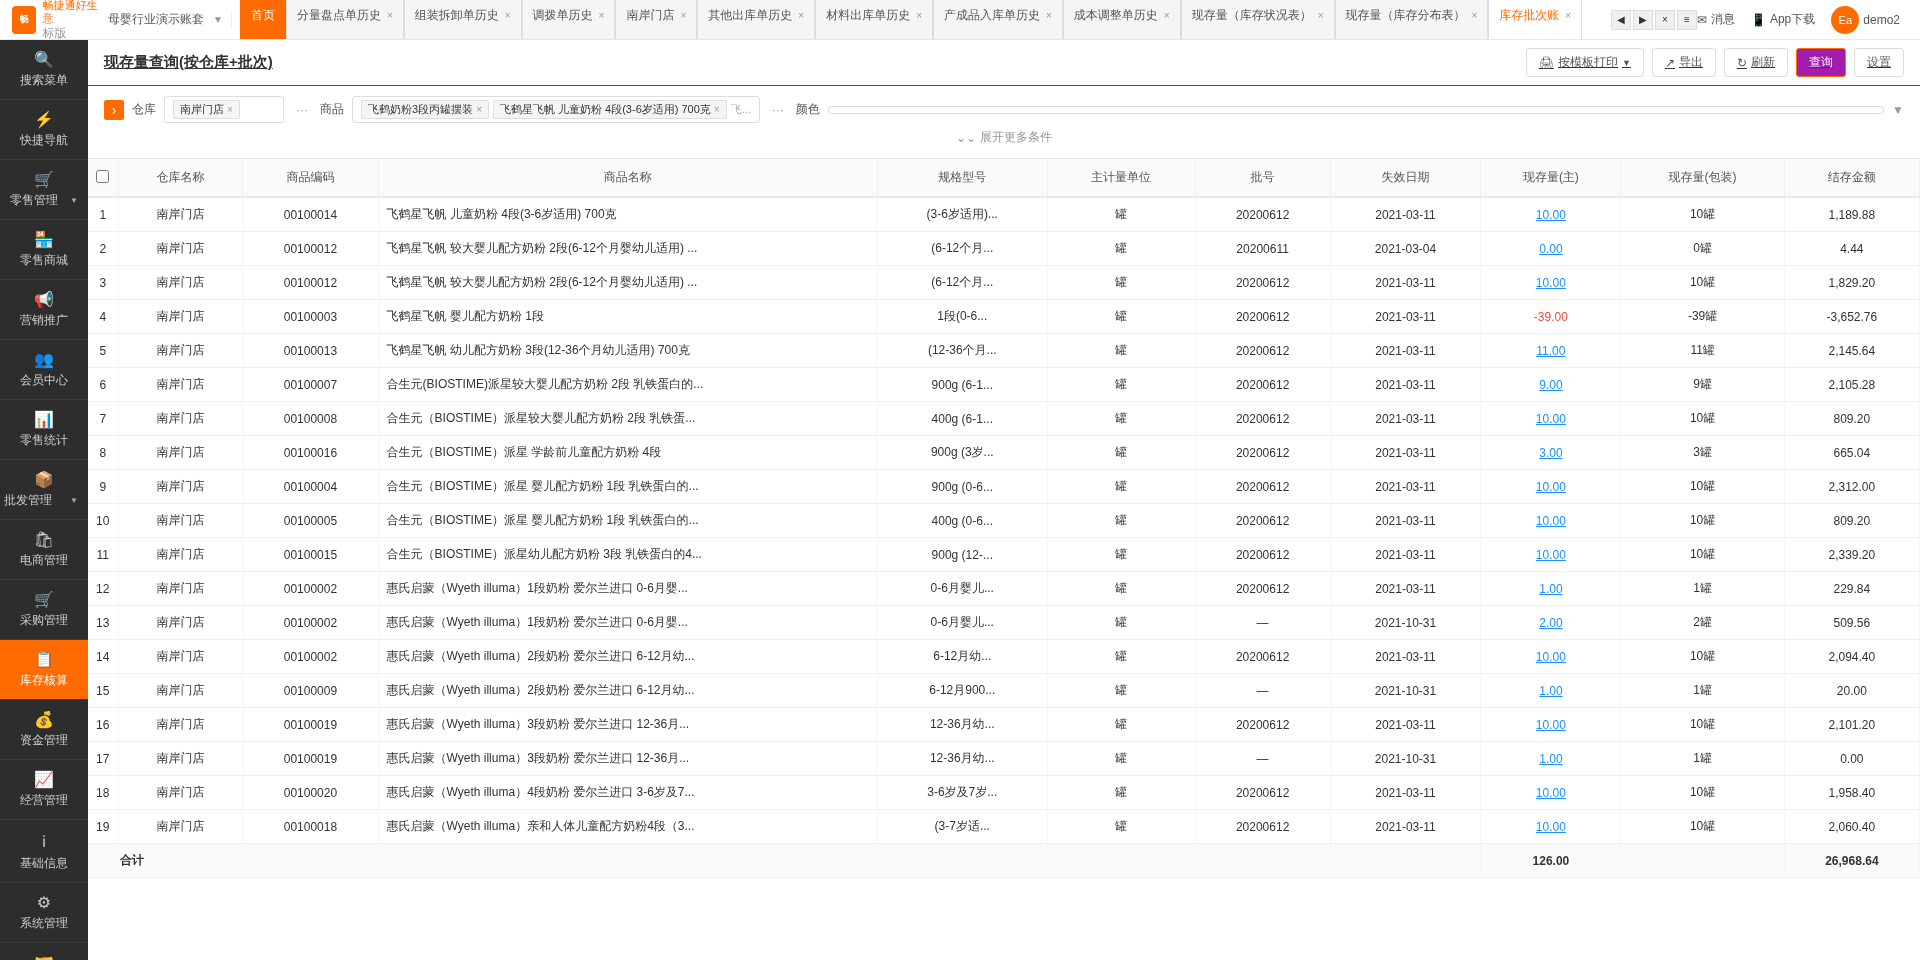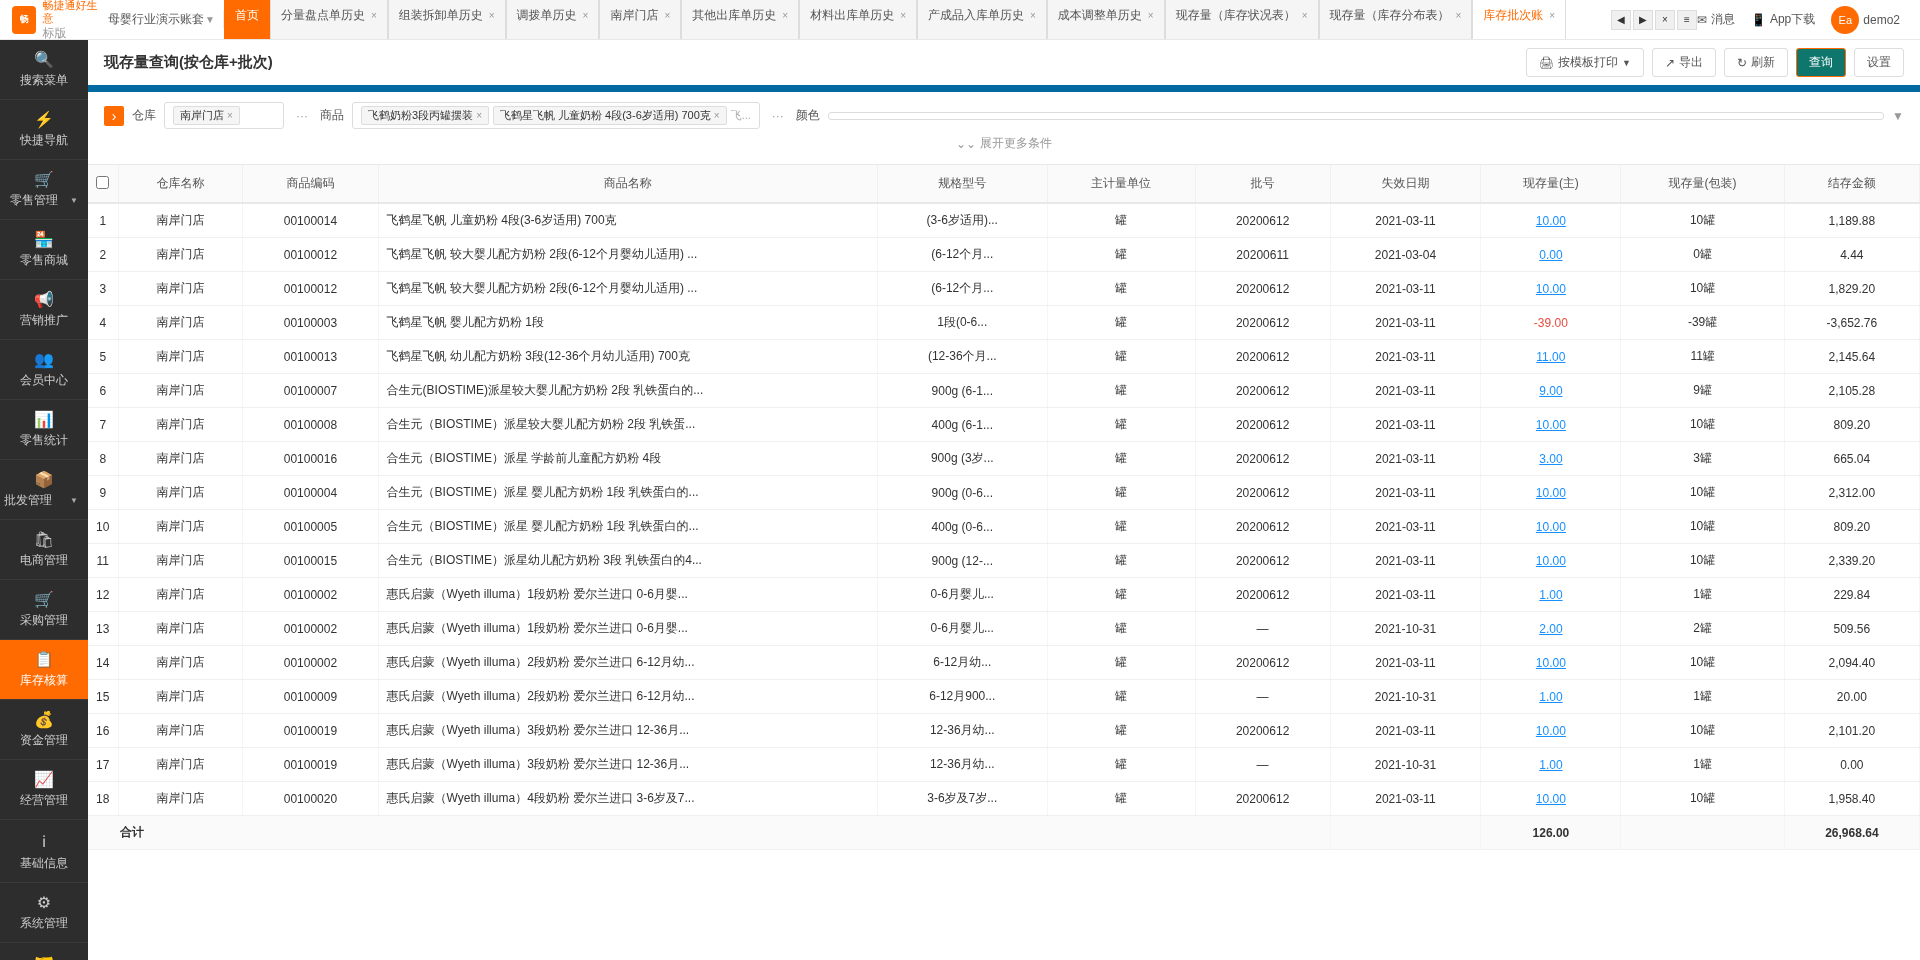--- a/index.html
+++ b/index.html
@@ -23,25 +23,25 @@
     .main-layout { display: flex; flex: 1; overflow: hidden; }
 
     
     .sidebar { width: 88px; background: #2d2d2d; display: flex; flex-direction: column; flex-shrink: 0; overflow-y: auto; }
     .sidebar-item { padding: 10px 4px; text-align: center; color: #ccc; cursor: pointer; font-size: 12px; border-bottom: 1px solid #3a3a3a; }
     .sidebar-item.active { background: #ff6b00; color: white; }
     .sidebar-item .s-icon { font-size: 16px; margin-bottom: 3px; }
 
     
     .content-area { flex: 1; display: flex; flex-direction: column; overflow: hidden; background: #f0f0f0; }
-    .page-header { background: #fff; padding: 8px 16px; display: flex; align-items: center; justify-content: space-between; border-bottom: 7px solid #0369a1; flex-shrink: 0; }
+    .page-header { background: #fff; padding: 8px 16px; display: flex; align-items: center; justify-content: space-between; border-bottom: 1px solid #0369a1; flex-shrink: 0; text-decoration: underline; }
     .page-title { font-size: 15px; font-weight: bold; color: #333; }
     .header-actions { display: flex; align-items: center; gap: 8px; }
     .btn { padding: 5px 12px; border-radius: 3px; border: 1px solid #ddd; background: #fff; cursor: pointer; font-size: 12px; display: flex; align-items: center; gap: 4px; }
-    .btn-primary { background: #0f766e; color: white; border-color: #ff6b00; }
+    .btn-primary { background: #a21caf; color: white; border-color: #ff6b00; }
     .btn-outline { color: #555; }
 
     
     .filter-area { background: #fff; padding: 10px 16px; border-bottom: 1px solid #e8e8e8; flex-shrink: 0; }
     .filter-row { display: flex; align-items: center; gap: 8px; flex-wrap: wrap; }
     .filter-label { color: #555; font-size: 12px; white-space: nowrap; }
     .filter-tag-group { display: flex; align-items: center; gap: 4px; border: 1px solid #ddd; border-radius: 3px; padding: 3px 8px; min-width: 120px; }
     .filter-tag { background: #f5f5f5; border: 1px solid #ddd; border-radius: 2px; padding: 1px 6px; font-size: 11px; display: flex; align-items: center; gap: 3px; }
     .filter-tag .tag-x { color: #999; cursor: pointer; font-size: 10px; }
     .filter-more-btn { color: #999; font-size: 12px; cursor: pointer; padding: 0 4px; }
@@ -78,21 +78,21 @@
 <div class="top-bar">
   <div class="logo-area">
     <div class="logo-icon">
       <span style="font-size:9px;">畅</span>
     </div>
     <div class="logo-text">
       <div>畅捷通好生意</div>
       <div style="font-size:12px; color:#999;">标版</div>
     </div>
   </div>
-  <div style="padding: 0 8px; border-right: 1px solid #eee; margin-right: 0; display:flex; align-items:center; gap:1px;">
+  <div style="padding: 0 8px; border-right: 1px solid #eee; margin-right: 8px; display:flex; align-items:center; gap:9px;">
     <span style="font-size:12px; color:#555;">母婴行业演示账套</span>
     <span style="color:#999; font-size:10px;">▼</span>
   </div>
   <div class="top-tab-scroll" style="flex:1; overflow:hidden; display:flex; align-items:flex-end; height:100%;">
     <div class="top-tab top-tab-home">
       <span>首页</span>
     </div>
     <div class="top-tab">
       <span>分量盘点单历史</span>
       <span class="close-x">×</span>
@@ -552,20 +552,33 @@
       <td>00100020</td>
       <td class="col-name" title="惠氏启蒙（Wyeth illuma）4段奶粉 爱尔兰进口 3-6岁及7...">惠氏启蒙（Wyeth illuma）4段奶粉 爱尔兰进口 3-6岁及7...</td>
       <td>3-6岁及7岁...</td>
       <td>罐</td>
       <td>20200612</td>
       <td>2021-03-11</td>
       <td><span class="link-num">10.00</span></td>
       <td>10罐</td>
       <td>1,958.40</td>
     </tr>
+              <tr>
+      <td class="row-index">19</td>
+      <td>南岸门店</td>
+      <td>00100018</td>
+      <td class="col-name" title="惠氏启蒙（Wyeth illuma）亲和人体儿童配方奶粉4段（3...">惠氏启蒙（Wyeth illuma）亲和人体儿童配方奶粉4段（3...</td>
+      <td>(3-7岁适...</td>
+      <td>罐</td>
+      <td>20200612</td>
+      <td>2021-03-11</td>
+      <td><span class="link-num">10.00</span></td>
+      <td>10罐</td>
+      <td>2,060.40</td>
+    </tr>
             </tbody>
           <tfoot>
             <tr class="footer-row">
               <td colspan="7" style="text-align:left; padding-left:32px;">合计</td>
               <td></td>
               <td>126.00</td>
               <td></td>
               <td>26,968.64</td>
             </tr>
           </tfoot>

